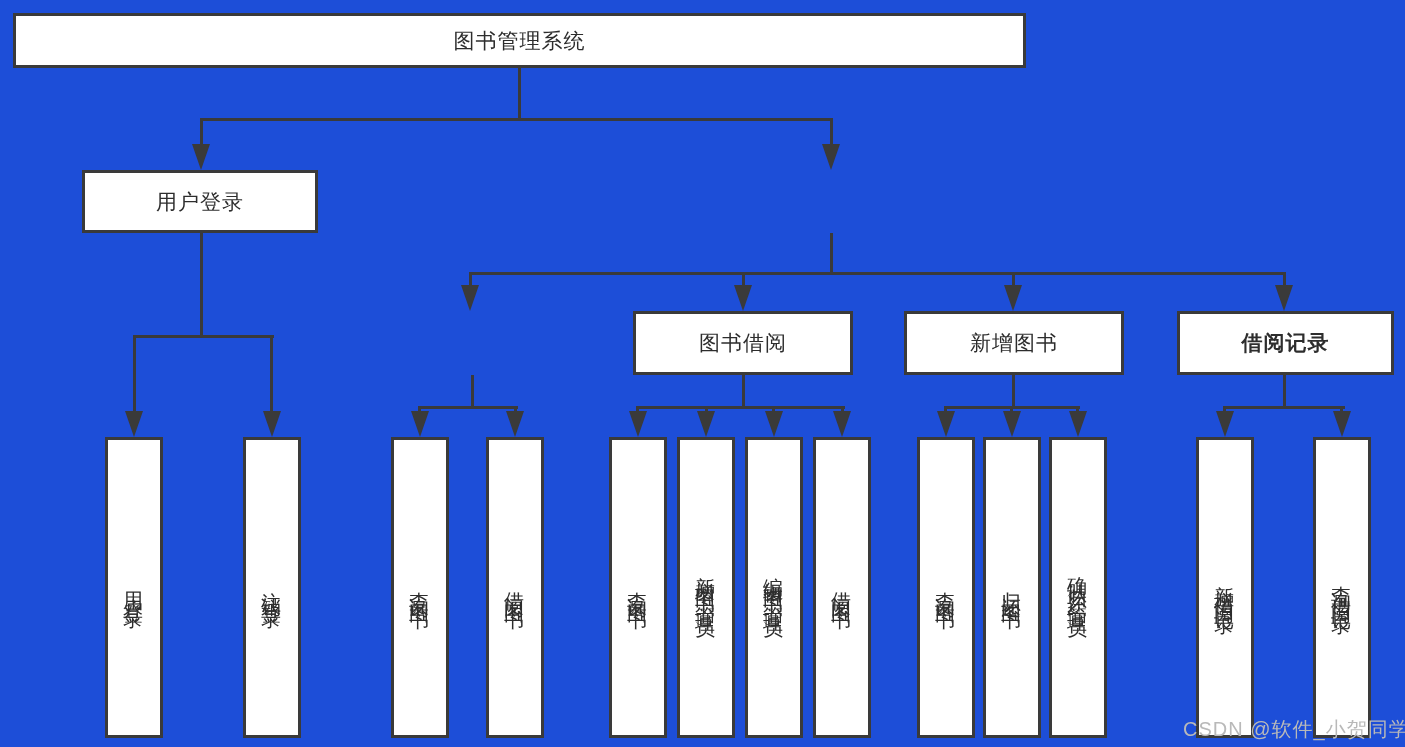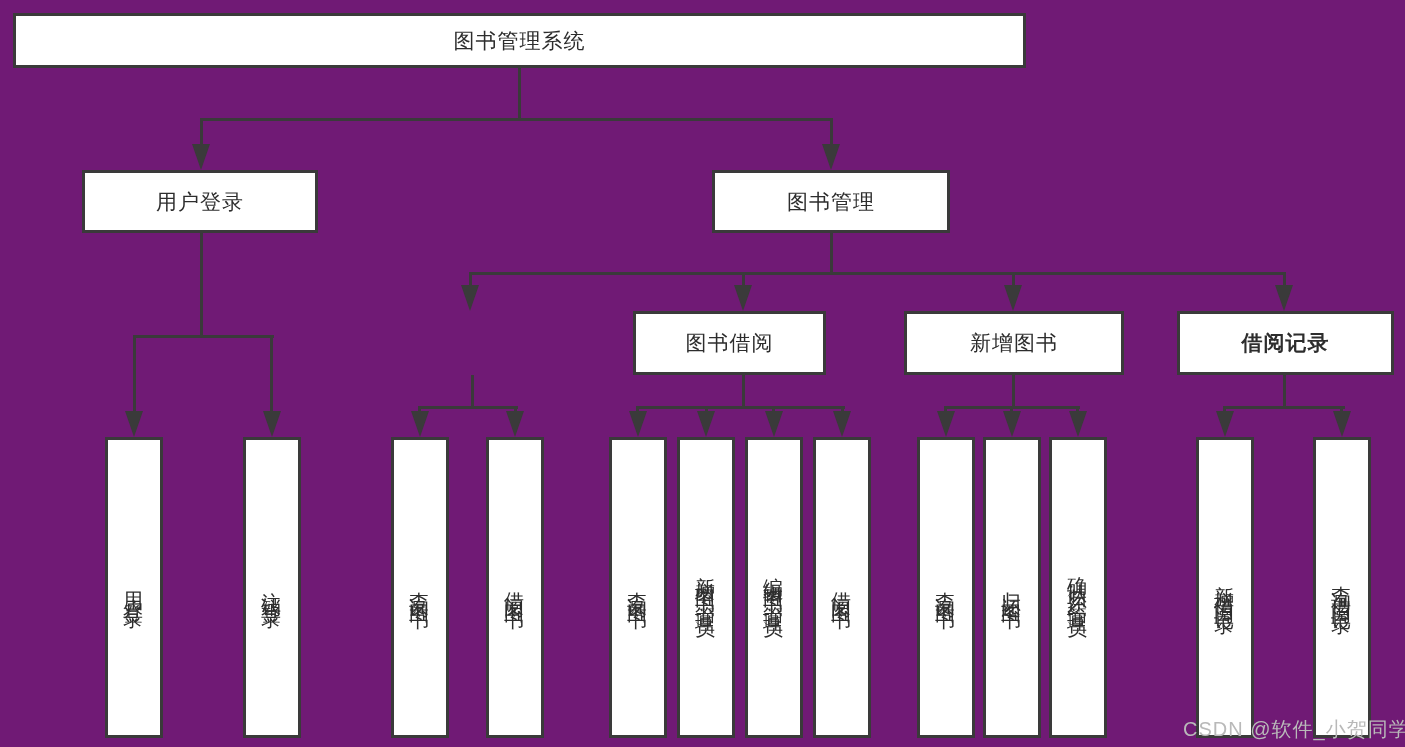--- a/index.html
+++ b/index.html
@@ -3,21 +3,21 @@
 <meta charset="utf-8">
 <style>
   * { margin: 0; padding: 0; box-sizing: border-box; }
   html, body { background: #ffffff; }
   body { font-family: "Liberation Sans", "DejaVu Sans", sans-serif; }
 
   .canvas {
     position: relative;
     width: 1405px;
     height: 747px;
-    background: #701a75;
+    background: #1d4ed8;
     overflow: hidden;
     color: #2d2d2d;
   }
 
   
   .hbox {
     position: absolute;
     border: 3px solid #3a3a3a;
     background: #ffffff;
     display: flex;
@@ -83,41 +83,40 @@
   <div class="hbox" style="left:13px; top:13px; width:1013px; height:55px;">图书管理系统</div>
 
   <div class="line" style="left:518px; top:66px; width:3px; height:52px;"></div>
   <div class="line" style="left:200px; top:118px; width:633px; height:3px;"></div>
   <div class="line" style="left:200px; top:118px; width:3px; height:28px;"></div>
   <div class="line" style="left:830px; top:118px; width:3px; height:28px;"></div>
   <div class="arrow" style="left:192px; top:144px;"></div>
   <div class="arrow" style="left:822px; top:144px;"></div>
 
   <div class="hbox" style="left:82px; top:170px; width:236px; height:63px;">用户登录</div>
-  <div class="hbox" style="left:712px; top:170px; width:238px; height:63px;">图书管理</div>
 
   <div class="line" style="left:200px; top:233px; width:3px; height:105px;"></div>
   <div class="line" style="left:133px; top:335px; width:141px; height:3px;"></div>
   <div class="line" style="left:133px; top:335px; width:3px; height:78px;"></div>
   <div class="line" style="left:270px; top:335px; width:3px; height:78px;"></div>
   <div class="arrow" style="left:125px; top:411px;"></div>
   <div class="arrow" style="left:263px; top:411px;"></div>
 
   <div class="line" style="left:830px; top:233px; width:3px; height:42px;"></div>
   <div class="line" style="left:469px; top:272px; width:817px; height:3px;"></div>
   <div class="line" style="left:469px; top:272px; width:3px; height:15px;"></div>
   <div class="line" style="left:742px; top:272px; width:3px; height:15px;"></div>
   <div class="line" style="left:1012px; top:272px; width:3px; height:15px;"></div>
   <div class="line" style="left:1283px; top:272px; width:3px; height:15px;"></div>
   <div class="arrow" style="left:461px; top:285px;"></div>
   <div class="arrow" style="left:734px; top:285px;"></div>
   <div class="arrow" style="left:1004px; top:285px;"></div>
   <div class="arrow" style="left:1275px; top:285px;"></div>
 
-  <div class="hbox" style="left:633px; top:311px; width:193px; height:64px;">图书借阅</div>
+  <div class="hbox" style="left:633px; top:311px; width:220px; height:64px;">图书借阅</div>
   <div class="hbox" style="left:904px; top:311px; width:220px; height:64px;">新增图书</div>
   <div class="hbox" style="left:1177px; top:311px; width:217px; height:64px;font-weight:bold;">借阅记录</div>
 
   <div class="line" style="left:471px; top:375px; width:3px; height:34px;"></div>
   <div class="line" style="left:419px; top:406px; width:99px; height:3px;"></div>
   <div class="line" style="left:418px; top:406px; width:3px; height:8px;"></div>
   <div class="line" style="left:514px; top:406px; width:3px; height:8px;"></div>
   <div class="arrow" style="left:411px; top:411px;"></div>
   <div class="arrow" style="left:506px; top:411px;"></div>
 

